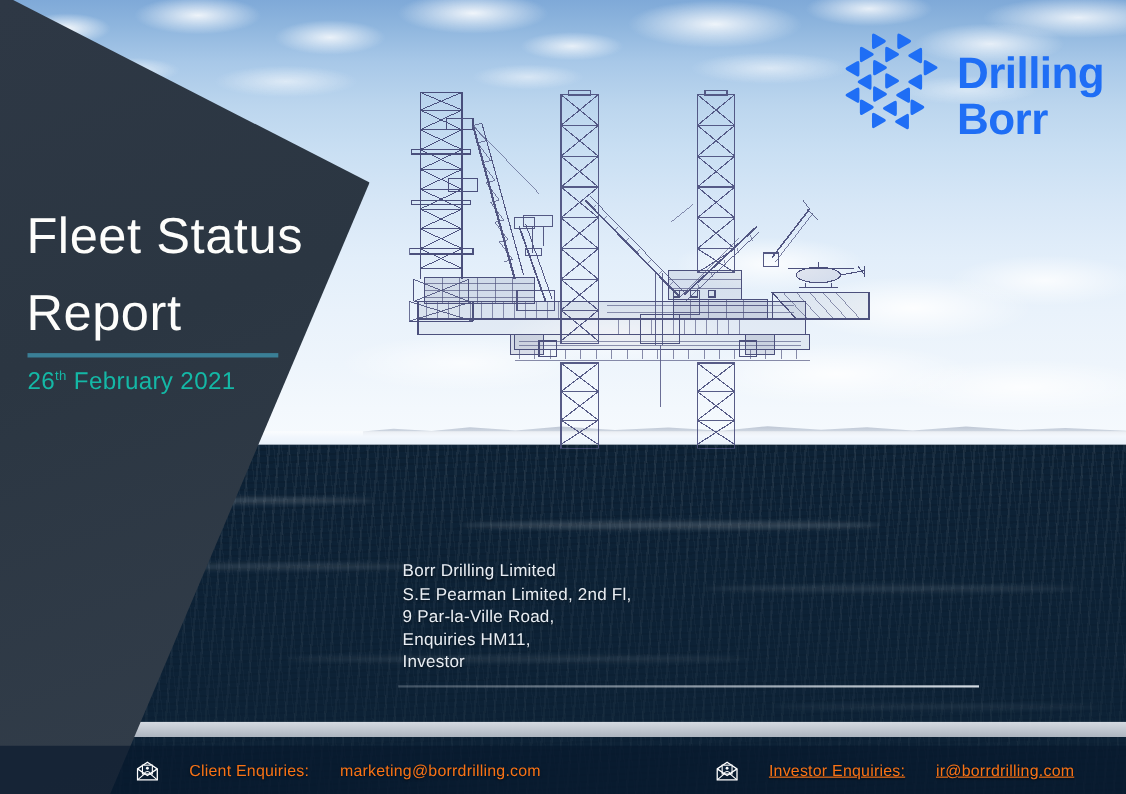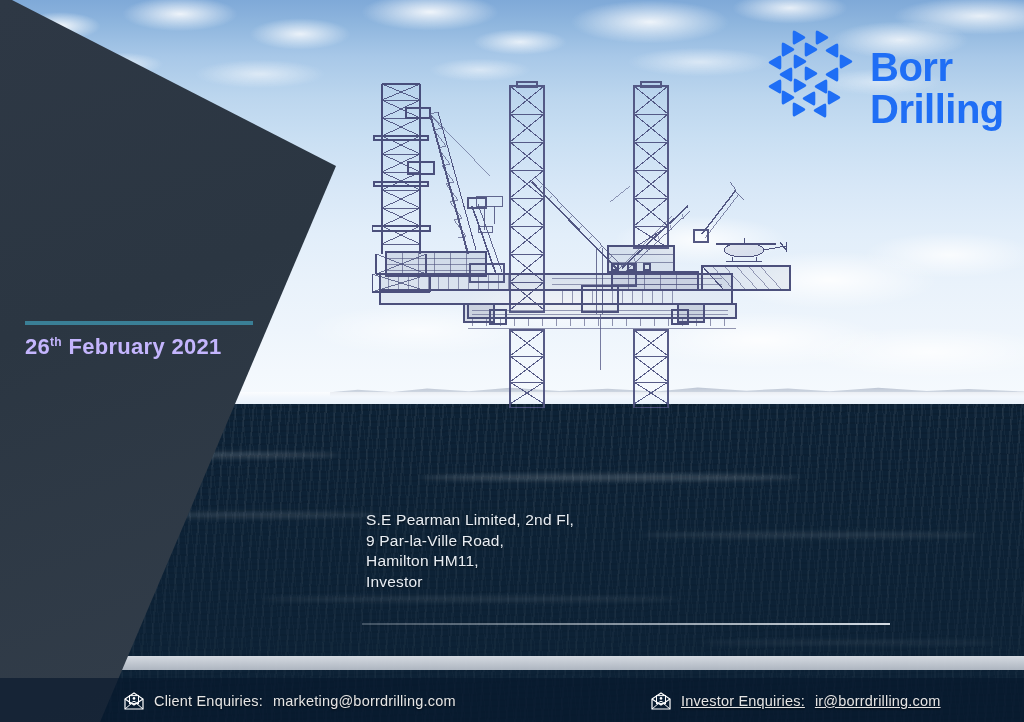--- a/index.html
+++ b/index.html
@@ -96,21 +96,21 @@
     font-size:46px;line-height:70px;font-weight:400;letter-spacing:.5px;
     color:#fdfdfb;
   }
   .title .l2{display:block;}
   .accent-rule{
     position:absolute;left:25px;top:321px;width:228px;height:4px;
     background:#3a7f96;
   }
   .date{
     position:absolute;left:25px;top:334px;
-    font-size:22px;color:#c4b5fd;letter-spacing:.3px;font-weight:700;
+    font-size:22px;color:#14b8a6;letter-spacing:.3px;font-weight:400;
   }
   .date sup{font-size:12px;vertical-align:super;}
 
   
   .logo{position:absolute;left:766px;top:26px;width:248px;height:102px;}
   .logo-mark{position:absolute;left:0;top:2px;width:96px;height:96px;}
   .logo-word{
     position:absolute;left:104px;top:20px;
     color:#1f6ef5;font-weight:700;font-size:40px;line-height:42px;
     letter-spacing:-.5px;
@@ -133,22 +133,22 @@
   .light-bar{
     position:absolute;left:0;top:656px;width:1024px;height:14px;
     background:linear-gradient(180deg,#e4e8ee,#b9c0ca);
     clip-path:polygon(124px 0, 1024px 0, 1024px 100%, 120px 100%);
     opacity:.93;
   }
   .footer{
     position:absolute;left:0;top:678px;width:1024px;height:44px;
     background:rgba(7,22,44,.62);
   }
-  .foot-item{position:absolute;display:flex;align-items:center;gap:10px;
-    color:#e5e5e5;font-size:14.5px;letter-spacing:.2px;white-space:nowrap;
+  .foot-item{position:absolute;display:flex;align-items:center;gap:28px;
+    color:#f97316;font-size:14.5px;letter-spacing:.2px;white-space:nowrap;
     text-shadow:0 1px 2px rgba(0,0,0,.6);}
   .foot-client{left:124px;top:13px;}
   .foot-investor{left:651px;top:13px;text-decoration:underline;}
   .env{width:20px;height:20px;flex:0 0 20px;}
 </style>
 </head>
 <body>
 
 <div class="page">
 
@@ -370,28 +370,33 @@
   <div class="sea-streak" style="left:420px;top:474px;width:380px;height:7px;"></div>
   <div class="sea-streak" style="left:120px;top:512px;width:260px;height:6px;opacity:.7;"></div>
   <div class="sea-streak" style="left:640px;top:532px;width:340px;height:6px;opacity:.6;"></div>
   <div class="sea-streak" style="left:260px;top:596px;width:420px;height:6px;opacity:.5;"></div>
   <div class="sea-streak" style="left:700px;top:640px;width:300px;height:5px;opacity:.4;"></div>
 
   <div class="thin-rule"></div>
   <div class="light-bar"></div>
 
   <div class="address">
+    <span>Borr Drilling Limited</span>
     <span>S.E Pearman Limited, 2nd Fl,</span>
     <span>9 Par-la-Ville Road,</span>
-    <span>Hamilton HM11,</span>
+    <span>Enquiries HM11,</span>
     <span>Investor</span>
   </div>
 
   <div class="panel"></div>
   <div class="panel-text">
+    <div class="title">
+      <span>Fleet Status</span>
+      <span class="l2">Report</span>
+    </div>
     <div class="accent-rule"></div>
     <div class="date"><span>26</span><sup>th</sup><span> February 2021</span></div>
   </div>
 
   <div class="logo">
     <div class="logo-mark">
       <svg width="96" height="96" viewBox="0 0 96 96">
         <g fill="#1f6ef5">
 
           <path d="M30 4 q1.5-2.6 3 0 l5 8.7 q1.5 2.6-1.5 2.6 h-10 q-3 0-1.5-2.6 Z" transform="rotate(90 32 10)"></path>
@@ -416,22 +421,22 @@
           <path d="M19 64 q1.5-2.6 3 0 l5 8.7 q1.5 2.6-1.5 2.6 h-10 q-3 0-1.5-2.6 Z" transform="rotate(90 21 70)"></path>
           <path d="M42 64 q1.5-2.6 3 0 l5 8.7 q1.5 2.6-1.5 2.6 h-10 q-3 0-1.5-2.6 Z" transform="rotate(-90 44 70)"></path>
           <path d="M65 64 q1.5-2.6 3 0 l5 8.7 q1.5 2.6-1.5 2.6 h-10 q-3 0-1.5-2.6 Z" transform="rotate(90 67 70)"></path>
 
           <path d="M30 76 q1.5-2.6 3 0 l5 8.7 q1.5 2.6-1.5 2.6 h-10 q-3 0-1.5-2.6 Z" transform="rotate(90 32 82)"></path>
           <path d="M53 76 q1.5-2.6 3 0 l5 8.7 q1.5 2.6-1.5 2.6 h-10 q-3 0-1.5-2.6 Z" transform="rotate(-90 55 82)"></path>
         </g>
       </svg>
     </div>
     <div class="logo-word">
+      <span>Drilling</span>
       <span>Borr</span>
-      <span>Drilling</span>
     </div>
   </div>
 
   <div class="footer">
     <div class="foot-item foot-client">
       <span class="env">
         <svg width="20" height="20" viewBox="0 0 20 20">
           <path d="M1 8 L10 2 L19 8 L19 18 L1 18 Z" fill="none" stroke="#ffffff" stroke-width="1.2"></path>
           <rect x="5.5" y="4.6" width="9" height="8" fill="#0d2238" stroke="#ffffff" stroke-width="1"></rect>
           <circle cx="10" cy="7.4" r="1.3" fill="#ffffff"></circle>

